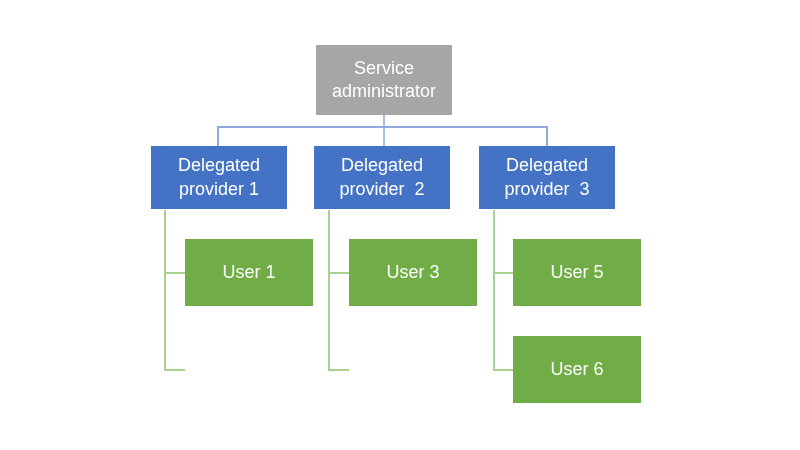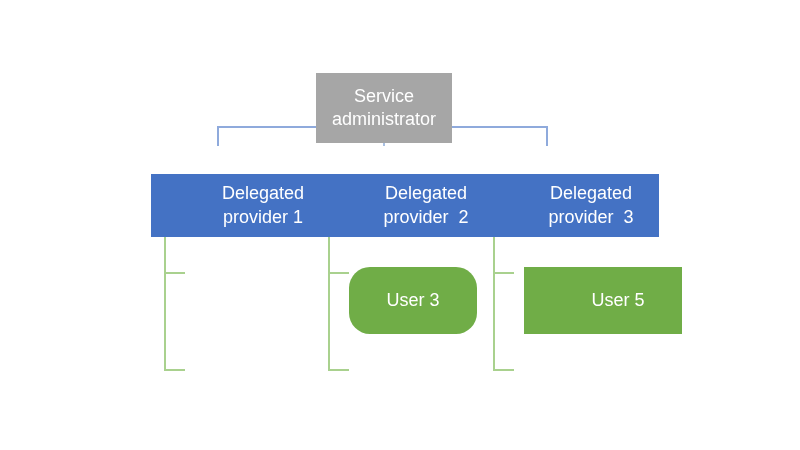--- a/index.html
+++ b/index.html
@@ -14,31 +14,30 @@
   .box {
     position: absolute;
     display: flex;
     align-items: center;
     justify-content: center;
     text-align: center;
     color: var(--text-color, #ffffff);
     font-size: 18px;
     line-height: 1.3;
     white-space: pre-wrap;
-    margin-top: 28px;
   }
   .root-box   { background: var(--root-fill, #A6A6A6); left:316px; top:45px;  width:136px; height:70px; }
-  .provider-box { background: var(--provider-fill, #4472C4); width:136px; height:63px; top:146px;padding-left:44px; }
+  .provider-box { background: var(--provider-fill, #4472C4); width:136px; height:63px; top:146px; }
   .p1 { left:151px; }
   .p2 { left:314px; }
   .p3 { left:479px; }
   .user-box { background: var(--user-fill, #70AD47); width:128px; height:67px; }
   .u-col1 { left:185px; }
-  .u-col2 { left:349px;border-radius:21px; }
-  .u-col3 { left:524px;padding-left:30px; }
+  .u-col2 { left:349px; }
+  .u-col3 { left:513px; }
   .u-row1 { top:239px; }
   .u-row2 { top:336px; }
   .line { position: absolute; }
   .blue  { background: var(--connector-blue, #8FAADC); }
   .blue-light { background: var(--connector-blue-light, #A9C0E2); }
   .green { background: var(--connector-green, #A9D18E); }
   
   .c-admin-v { left:383px; top:115px; width:2px;  height:31px; }
   .c-top-h   { left:217px; top:126px; width:331px; height:2px; }
   .c-drop-1  { left:217px; top:128px; width:2px;  height:18px; }
@@ -85,20 +84,26 @@
   </div>
   <div class="box provider-box p2">
     <span>Delegated
 provider  2</span>
   </div>
   <div class="box provider-box p3">
     <span>Delegated
 provider  3</span>
   </div>
 
+  <div class="box user-box u-col1 u-row1">
+    <span>User 1</span>
+  </div>
   <div class="box user-box u-col2 u-row1">
     <span>User 3</span>
   </div>
   <div class="box user-box u-col3 u-row1">
     <span>User 5</span>
   </div>
+  <div class="box user-box u-col3 u-row2">
+    <span>User 6</span>
+  </div>
 
 </div>
 
 </body></html>

